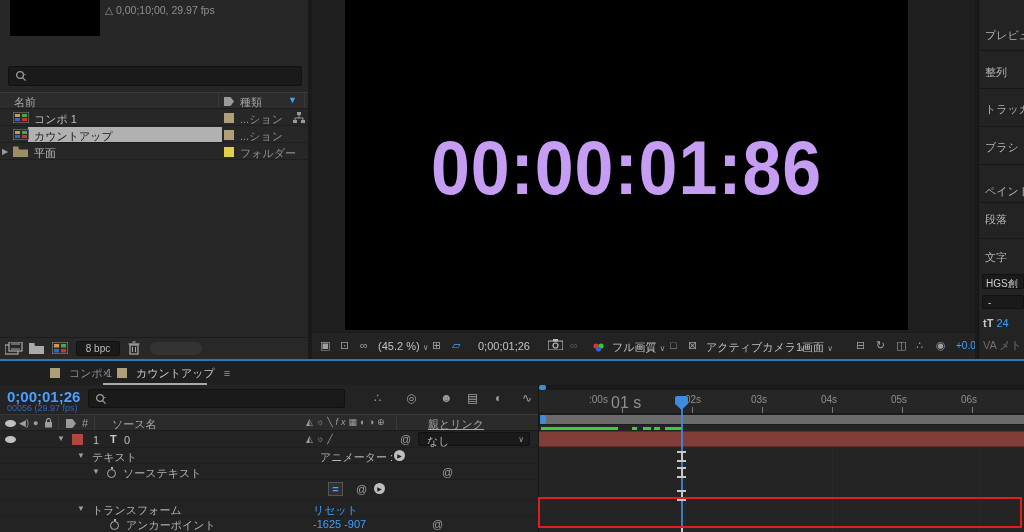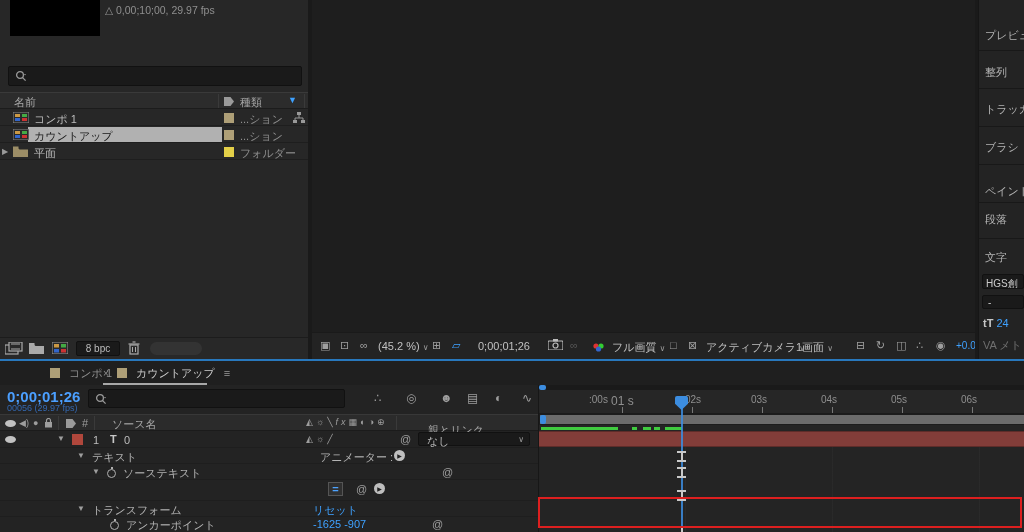--- a/index.html
+++ b/index.html
@@ -138,20 +138,23 @@
             <line x1="4.5" y1="1" x2="7.5" y2="1" stroke="#aaa" stroke-width="1.2"></line>
             <line x1="4.5" y1="6" x2="4.5" y2="11" stroke="#aaa"></line>
             <line x1="7.5" y1="6" x2="7.5" y2="11" stroke="#aaa"></line>
           </svg>
       </span>
       <span class="ab" style="left:150px;top:4px;width:52px;height:13px;background:#333;border-radius:7px;"></span>
     </div>
   </div>
 
   <div class="ab" style="left:312px;top:0;width:663px;height:359px;background:#1e1e1e;">
+    <div class="ab" style="left:33px;top:0;width:563px;height:330px;background:#000;">
+      <div class="ab" style="left:0;top:124px;width:563px;text-align:center;font-size:76px;font-weight:bold;color:#c59df2;letter-spacing:1px;transform:scaleX(0.92);">00:00:01:86</div>
+    </div>
 
     <div class="ab" style="left:0;top:332px;width:663px;height:27px;background:#232323;border-top:1px solid #1a1a1a;">
       <span class="ab icon-txt" style="left:8px;top:6px;">▣</span>
       <span class="ab icon-txt" style="left:28px;top:6px;">⊡</span>
       <span class="ab icon-txt" style="left:48px;top:6px;">∞</span>
       <span class="ab" style="left:66px;top:7px;color:#c0c0c0;"><span>(45.2 %)</span> <span class="chev">∨</span></span>
       <span class="ab icon-txt" style="left:120px;top:6px;">⊞</span>
       <span class="ab" style="left:140px;top:6px;color:#3ea1ff;">▱</span>
       <span class="ab" style="left:166px;top:7px;color:#c0c0c0;">0;00;01;26</span>
       <span class="ab" style="left:236px;top:6px;">
@@ -251,21 +254,21 @@
             <path d="M2.5 4 V2.5 a2 2 0 0 1 4 0 V4" fill="none" stroke="#9e9e9e" stroke-width="1.2"></path>
           </svg>
       </span>
       <span class="ab vline" style="left:58px;top:1px;height:14px;"></span>
       <span class="ab tagshape" style="left:66px;top:4px;"></span>
       <span class="ab icon-txt" style="left:82px;top:2px;">#</span>
       <span class="ab vline" style="left:94px;top:1px;height:14px;"></span>
       <span class="ab" style="left:112px;top:2px;color:#a8a8a8;">ソース名</span>
       <span class="ab icon-txt" style="left:306px;top:2px;font-size:9px;letter-spacing:3px;">◭☼╲<i>fx</i>▦◐◑⊕</span>
       <span class="ab vline" style="left:396px;top:1px;height:14px;"></span>
-      <span class="ab" style="left:428px;top:8px;color:#a8a8a8;">親とリンク</span>
+      <span class="ab" style="left:428px;top:2px;color:#a8a8a8;text-decoration:underline;">親とリンク</span>
     </div>
 
     <div class="ab rowline" style="left:0;top:70px;width:538px;height:17px;">
       <span class="eye ab" style="left:5px;top:5px;"></span>
       <span class="ab icon-txt" style="left:57px;top:3px;font-size:8px;">▼</span>
       <span class="ab" style="left:72px;top:3px;width:11px;height:11px;background:#b0473c;"></span>
       <span class="ab" style="left:93px;top:3px;color:#bdbdbd;">1</span>
       <span class="ab" style="left:110px;top:2px;color:#c8c8c8;font-weight:bold;">T</span>
       <span class="ab" style="left:124px;top:3px;color:#bdbdbd;">0</span>
       <span class="ab icon-txt" style="left:306px;top:3px;font-size:9px;letter-spacing:3px;">◭☼╱</span>
@@ -310,21 +313,21 @@
     </div>
 
     <div class="ab" style="left:538px;top:24px;width:486px;height:147px;background:#242424;border-left:1px solid #171717;">
 
       <div class="ab" style="left:0;top:0;width:486px;height:5px;background:#1a1a1a;">
         <span class="ab" style="left:0;top:0;width:7px;height:5px;background:#3c8de0;border-radius:2px;"></span>
       </div>
 
       <div class="ab" style="left:0;top:5px;width:486px;height:24px;background:#262626;border-bottom:1px solid #1b1b1b;">
         <span class="ab dim" style="left:2px;top:4px;font-size:10px;margin-left:48px;">:00s</span>
-        <span class="ab dim" style="left:72px;top:4px;font-size:12px;">01 s</span>
+        <span class="ab dim" style="left:72px;top:4px;font-size:16px;">01 s</span>
         <span class="ab dim" style="left:146px;top:4px;font-size:10px;">02s</span>
         <span class="ab dim" style="left:212px;top:4px;font-size:10px;">03s</span>
         <span class="ab dim" style="left:282px;top:4px;font-size:10px;">04s</span>
         <span class="ab dim" style="left:352px;top:4px;font-size:10px;">05s</span>
         <span class="ab dim" style="left:422px;top:4px;font-size:10px;">06s</span>
         <span class="ab" style="left:83px;top:17px;width:1px;height:6px;background:#777;"></span>
         <span class="ab" style="left:153px;top:17px;width:1px;height:6px;background:#777;"></span>
         <span class="ab" style="left:223px;top:17px;width:1px;height:6px;background:#777;"></span>
         <span class="ab" style="left:293px;top:17px;width:1px;height:6px;background:#777;"></span>
         <span class="ab" style="left:363px;top:17px;width:1px;height:6px;background:#777;"></span>

